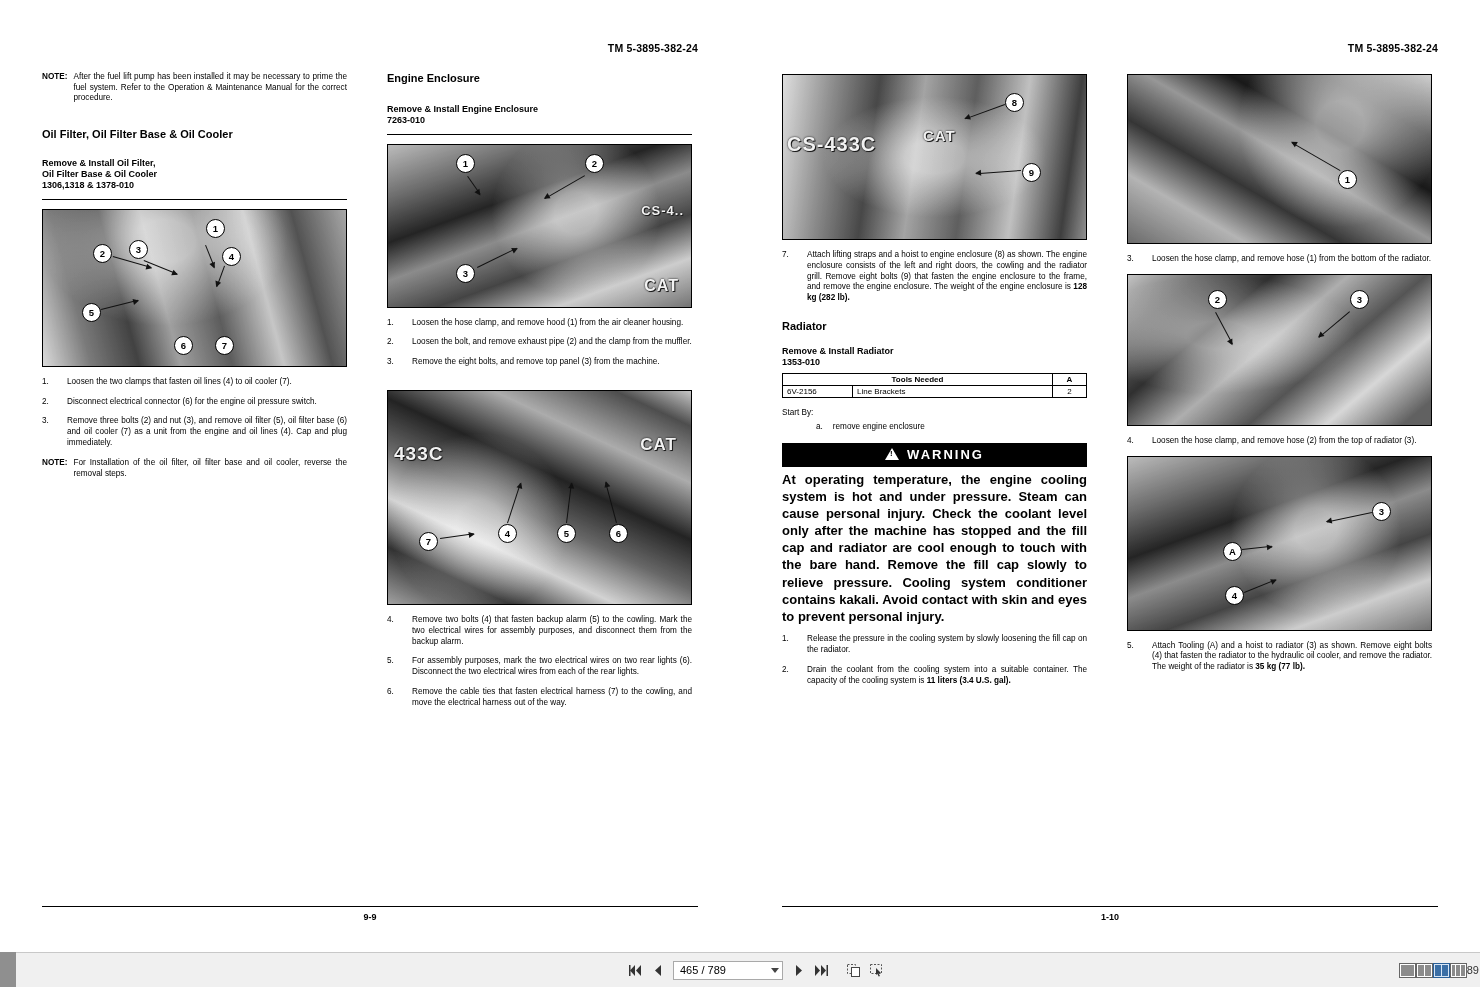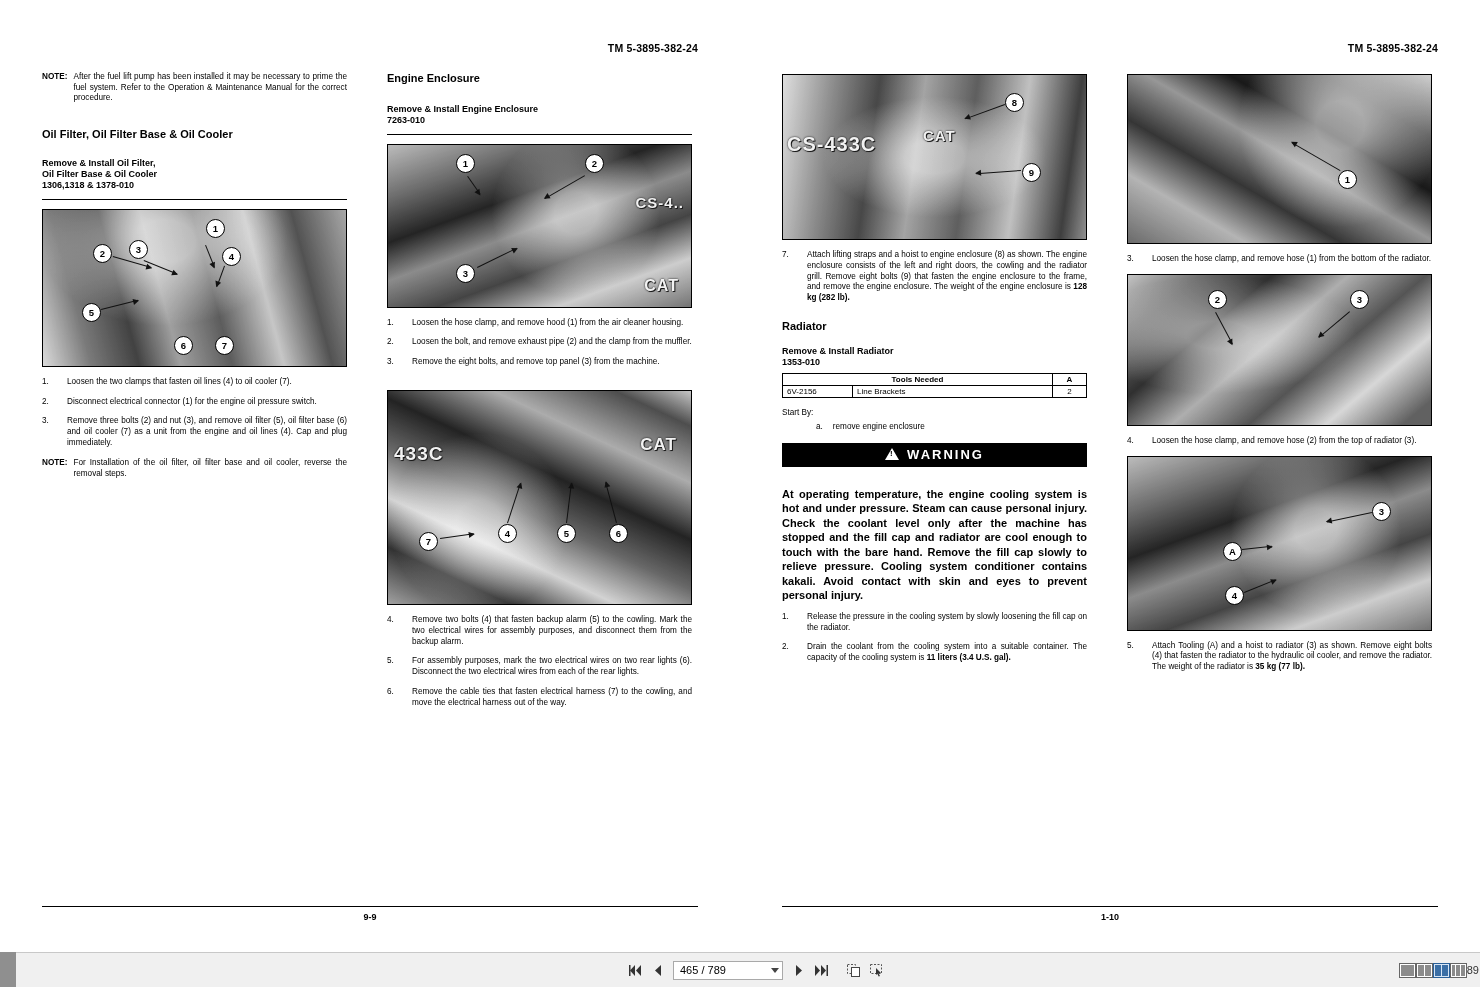--- a/index.html
+++ b/index.html
@@ -211,26 +211,25 @@
   .warn-tri::after {
     content: "!";
     position: absolute;
     left: -2px; top: 2px;
     color: #000;
     font-size: 8px;
     font-weight: bold;
     line-height: 1;
   }
   .warntext {
-    font-size: 11px;
+    font-size: 13px;
     font-weight: bold;
     line-height: 1.32;
     text-align: justify;
     padding-top: 4px;
-    margin-top: 16px;
   }
   .pg-footer {
     position: absolute;
     left: 42px; right: 42px;
     bottom: 30px;
     border-top: 1px solid #000;
     padding-top: 5px;
     text-align: center;
     font-size: 9px;
     font-weight: bold;
@@ -340,21 +339,21 @@
               <div class="leader" style="left:182px; top:56px; width:22px; transform:rotate(110deg);"></div>
               <div class="leader" style="left:58px; top:99px; width:38px; transform:rotate(-14deg);"></div>
             </div>
 
             <div class="step">
               <span class="num">1.</span>
               <span class="body">Loosen the two clamps that fasten oil lines (4) to oil cooler (7).</span>
             </div>
             <div class="step">
               <span class="num">2.</span>
-              <span class="body">Disconnect electrical connector (1) for the engine oil pressure switch.</span>
+              <span class="body">Disconnect electrical connector (6) for the engine oil pressure switch.</span>
             </div>
             <div class="step">
               <span class="num">3.</span>
               <span class="body">Remove three bolts (2) and nut (3), and remove oil filter (5), oil filter base (6) and oil cooler (7) as a unit from the engine and oil lines (4).  Cap and plug immediately.</span>
             </div>
 
             <div class="note">
               <span class="lbl">NOTE:</span>
               <span class="txt">For Installation of the oil filter, oil filter base and oil cooler, reverse the removal steps.</span>
             </div>
@@ -364,21 +363,21 @@
 
             <div class="sec-title">Engine Enclosure</div>
 
             <div class="sub-title" style="margin-top:20px; white-space:pre-line;">Remove &amp; Install Engine Enclosure
 7263-010</div>
 
             <div class="rule"></div>
 
             <div class="figure" style="height:164px;">
               <div class="photo v3"></div>
-              <div class="machine-label" style="right:7px; top:49px; font-size:15px;">CS-4..</div>
+              <div class="machine-label" style="right:7px; top:58px; font-size:13px;">CS-4..</div>
               <div class="machine-label" style="right:12px; bottom:12px; font-size:16px;">CAT</div>
               <div class="callout" style="left:68px; top:9px;">1</div>
               <div class="callout" style="left:197px; top:9px;">2</div>
               <div class="callout" style="left:68px; top:119px;">3</div>
               <div class="leader" style="left:80px; top:31px; width:22px; transform:rotate(55deg);"></div>
               <div class="leader" style="left:197px; top:31px; width:46px; transform:rotate(150deg);"></div>
               <div class="leader" style="left:89px; top:122px; width:44px; transform:rotate(-26deg);"></div>
             </div>
 
             <div class="step">

